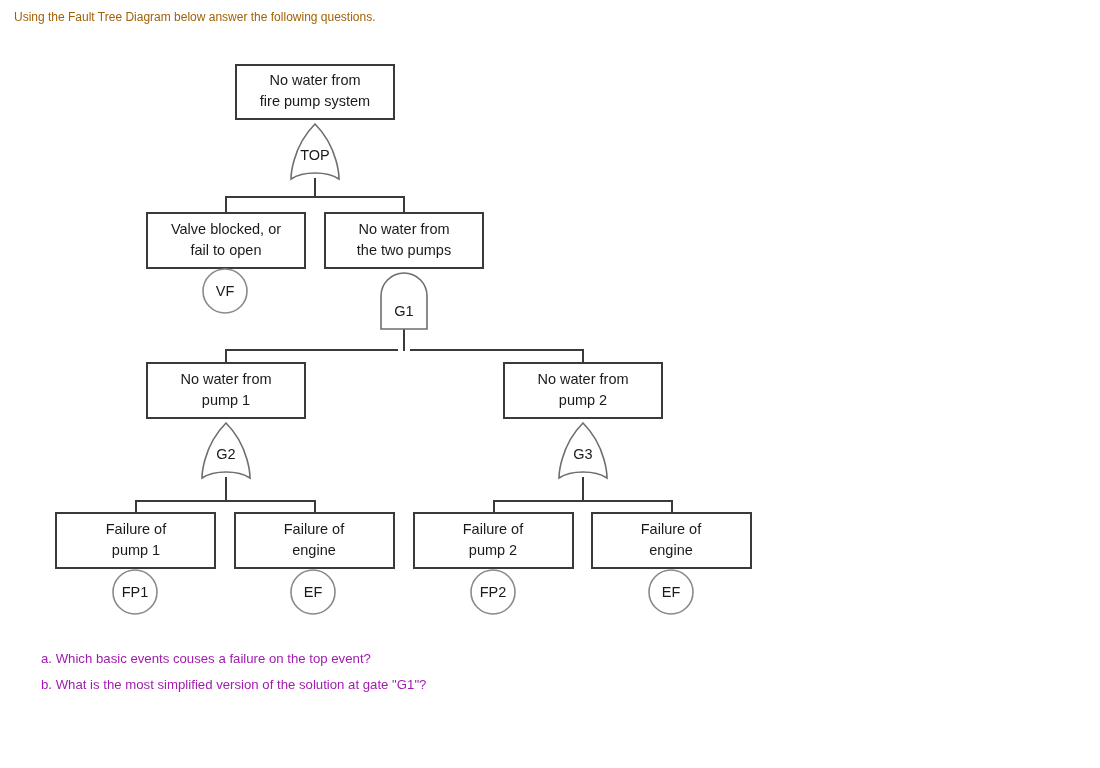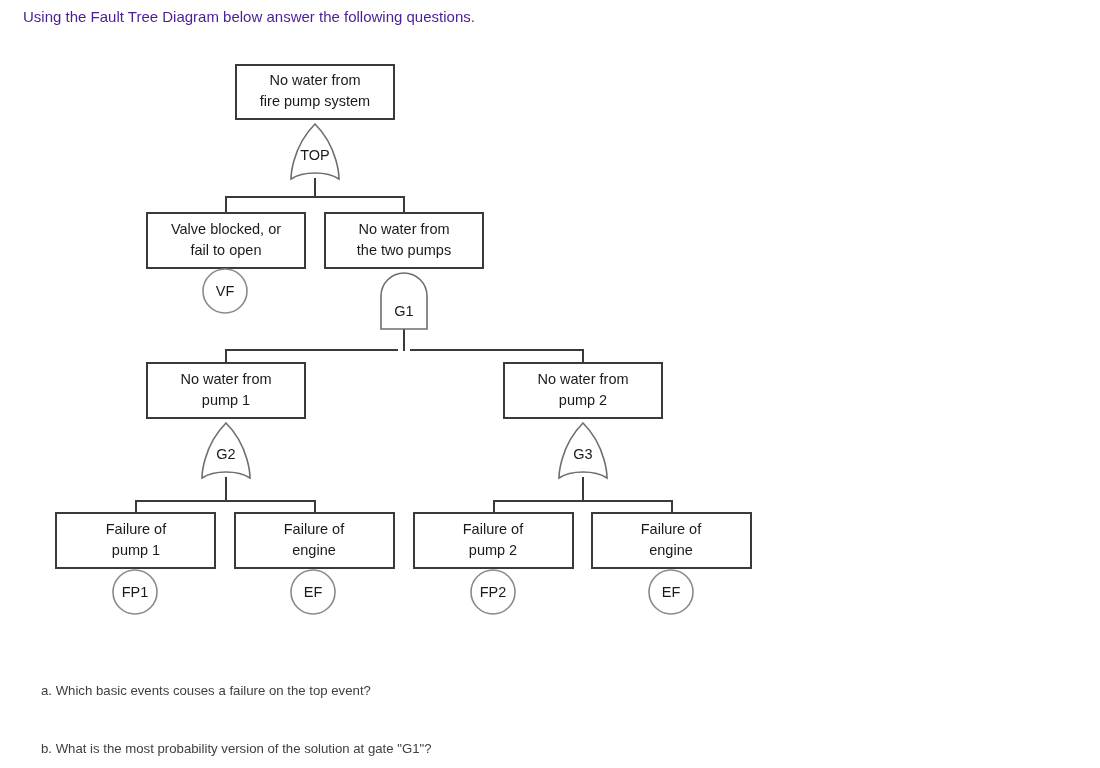--- a/index.html
+++ b/index.html
@@ -13,40 +13,39 @@
     height: 768px;
     position: relative;
     font-family: "Liberation Sans", sans-serif;
     color: #1a1a1a;
     overflow: hidden;
   }
 
   
   .prompt-text {
     position: absolute;
-    left: 23px;
+    left: 14px;
     top: 8px;
-    font-size: 15px;
+    font-size: 12px;
     line-height: 18px;
-    color: #4c1d95;
+    color: #a16207;
     white-space: nowrap;
   }
 
   .questions {
     position: absolute;
     left: 41px;
     top: 646px;
     width: 1050px;
   }
   .question-line {
     font-size: 13.2px;
     line-height: 25.5px;
-    color: #404040;
+    color: #a21caf;
     white-space: nowrap;
-    margin-top: 32px;
   }
 
   
   #diagram {
     position: absolute;
     left: 14px;
     top: 40px;
     width: 1100px;
     height: 600px;
   }
@@ -218,14 +217,14 @@
 
     <circle class="ft-circle" cx="657" cy="552" r="22"></circle>
     <text class="ft-gate-label" x="657" y="553">EF</text>
   </g>
 
 </svg>
 </div>
 
 <div class="questions">
   <div class="question-line">a. Which basic events couses a failure on the top event?</div>
-  <div class="question-line">b. What is the most probability version of the solution at gate "G1"?</div>
+  <div class="question-line">b. What is the most simplified version of the solution at gate "G1"?</div>
 </div>
 
 </body></html>

